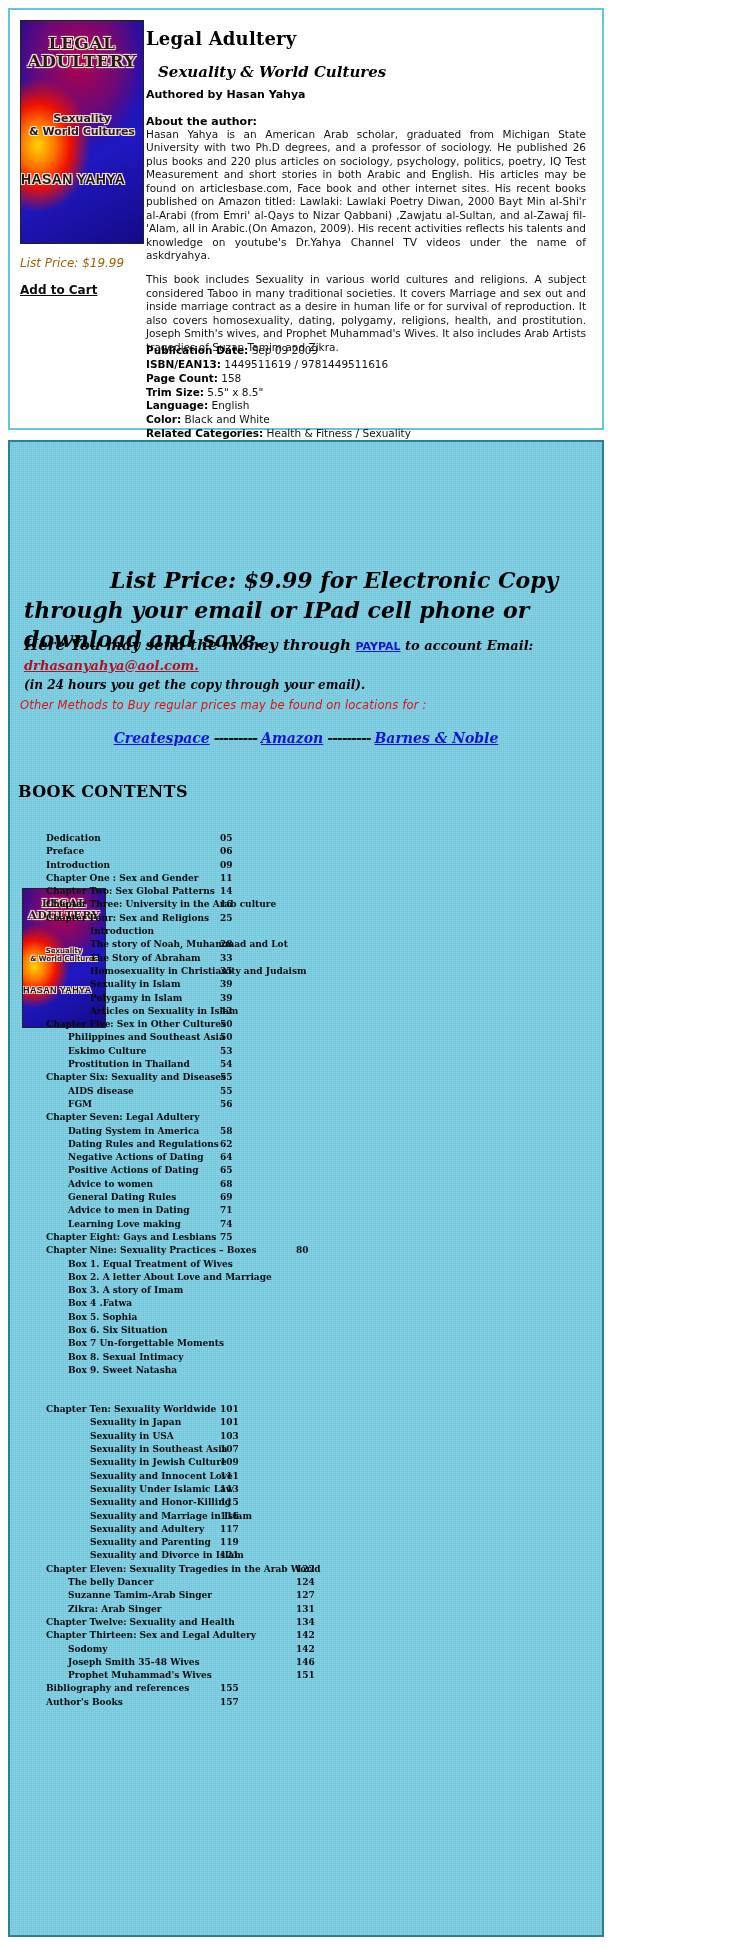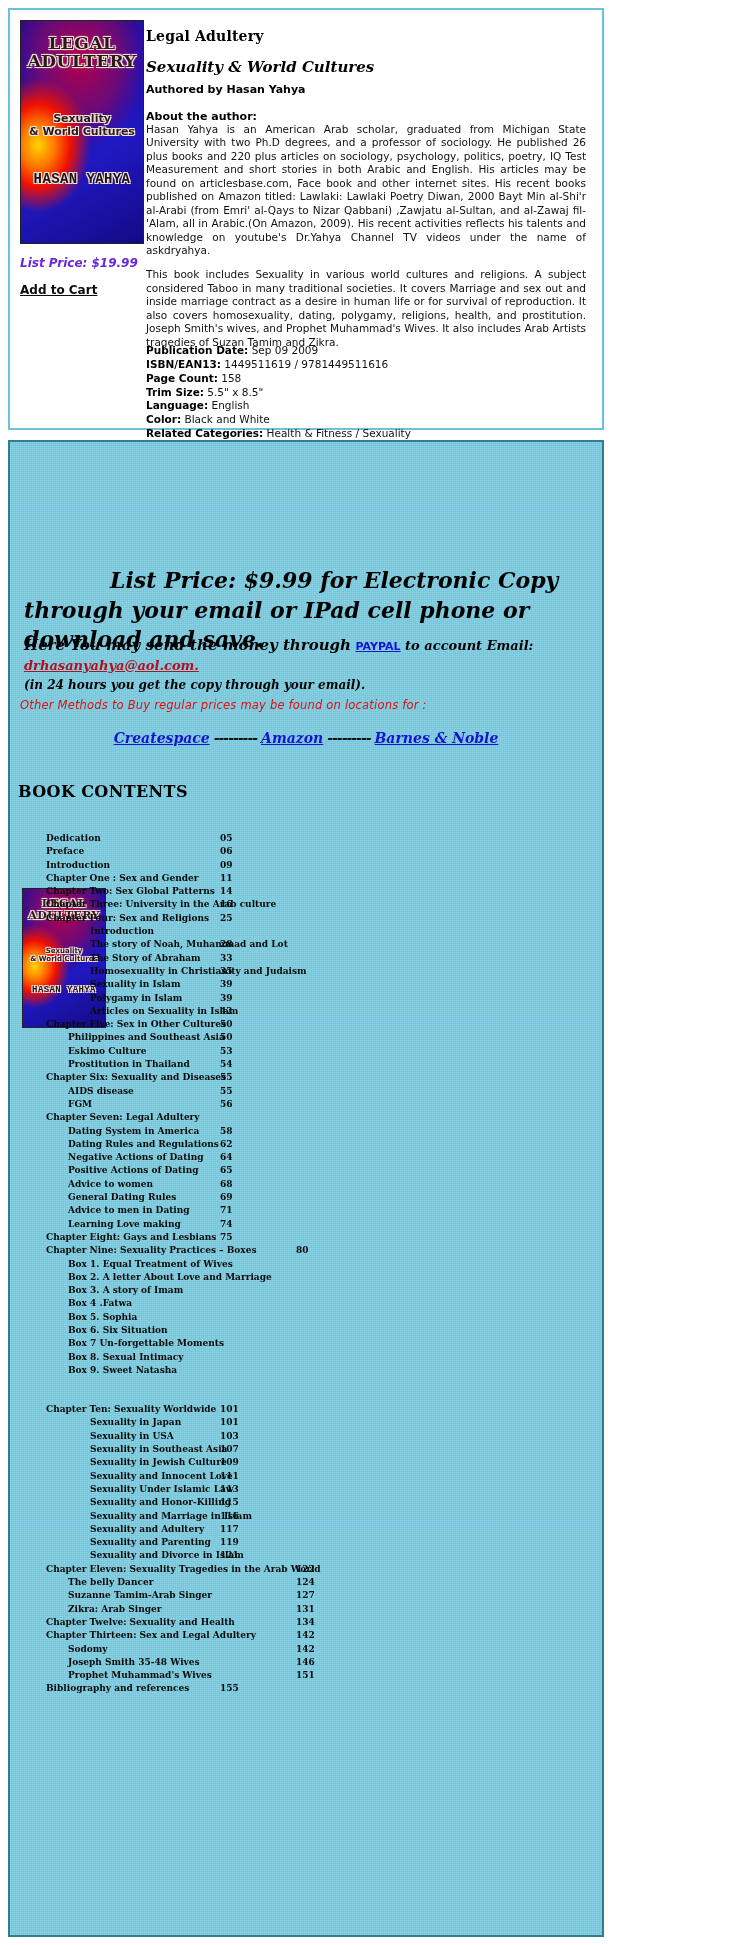--- a/index.html
+++ b/index.html
@@ -95,41 +95,41 @@
       -1px -1px 0 #f6e6e6, 1px -1px 0 #f6e6e6,
       -1px 1px 0 #f6e6e6, 1px 1px 0 #f6e6e6;
   }
   .cover-1 .cover-sub { top: 92px; font-size: 11px; }
   .cover-2 .cover-sub { top: 58px; font-size: 7px; }
 
   .cover-author {
     position: absolute;
     left: 0;
     right: 0;
-    text-align: center;
-    font-family: Liberation Mono, monospace;
+    text-align: left;
+    font-family: Liberation Sans, sans-serif;
     font-weight: bold;
     color: #1c1410;
     letter-spacing: 0.4px;
     text-shadow:
       -1px -1px 0 #f4e3e3, 1px -1px 0 #f4e3e3,
       -1px 1px 0 #f4e3e3, 1px 1px 0 #f4e3e3;
   }
   .cover-1 .cover-author { top: 150px; font-size: 14px; }
   .cover-2 .cover-author { top: 96px; font-size: 9px; }
 
   .list-price-left {
     position: absolute;
     left: 10px;
     top: 246px;
     font-family: "DejaVu Sans", sans-serif;
     font-size: 12px;
-    font-weight: bold;
+    font-weight: normal;
     font-style: italic;
-    color: #6d28d9;
+    color: #a16207;
   }
   .add-to-cart {
     position: absolute;
     left: 10px;
     top: 273px;
     font-family: "DejaVu Sans", sans-serif;
     font-size: 12px;
     font-weight: bold;
     color: #0c0c0c;
     text-decoration: underline;
@@ -137,33 +137,33 @@
   }
 
   .detail-col {
     position: absolute;
     left: 136px;
     top: 18px;
     width: 440px;
   }
   .book-title {
     font-family: "DejaVu Serif", serif;
-    font-size: 14px;
+    font-size: 18px;
     font-weight: bold;
     color: #000000;
     margin: 0 0 14px 0;
     letter-spacing: 0.2px;
   }
   .book-subtitle {
     font-family: "DejaVu Serif", serif;
     font-size: 15px;
     font-weight: bold;
     font-style: italic;
     color: #000000;
-    margin: 0 0 7px 0;
+    margin: 0 0 7px 12px;
   }
   .book-authorline {
     font-family: "DejaVu Sans", sans-serif;
     font-size: 11px;
     font-weight: bold;
     color: #000000;
     margin: 0 0 14px 0;
   }
   .section-label {
     font-family: "DejaVu Sans", sans-serif;
@@ -653,17 +653,21 @@
           <span class="toc-page pg-b">146</span>
         </div>
         <div class="toc-row lvl1">
           <span class="toc-label">Prophet Muhammad's Wives</span>
           <span class="toc-page pg-b">151</span>
         </div>
         <div class="toc-row lvl0">
           <span class="toc-label">Bibliography and references</span>
           <span class="toc-page pg-a">155</span>
         </div>
+        <div class="toc-row lvl0">
+          <span class="toc-label">Author's Books</span>
+          <span class="toc-page pg-a">157</span>
+        </div>
       </div>
 
   </div>
 
 </div>
 
 </body></html>

